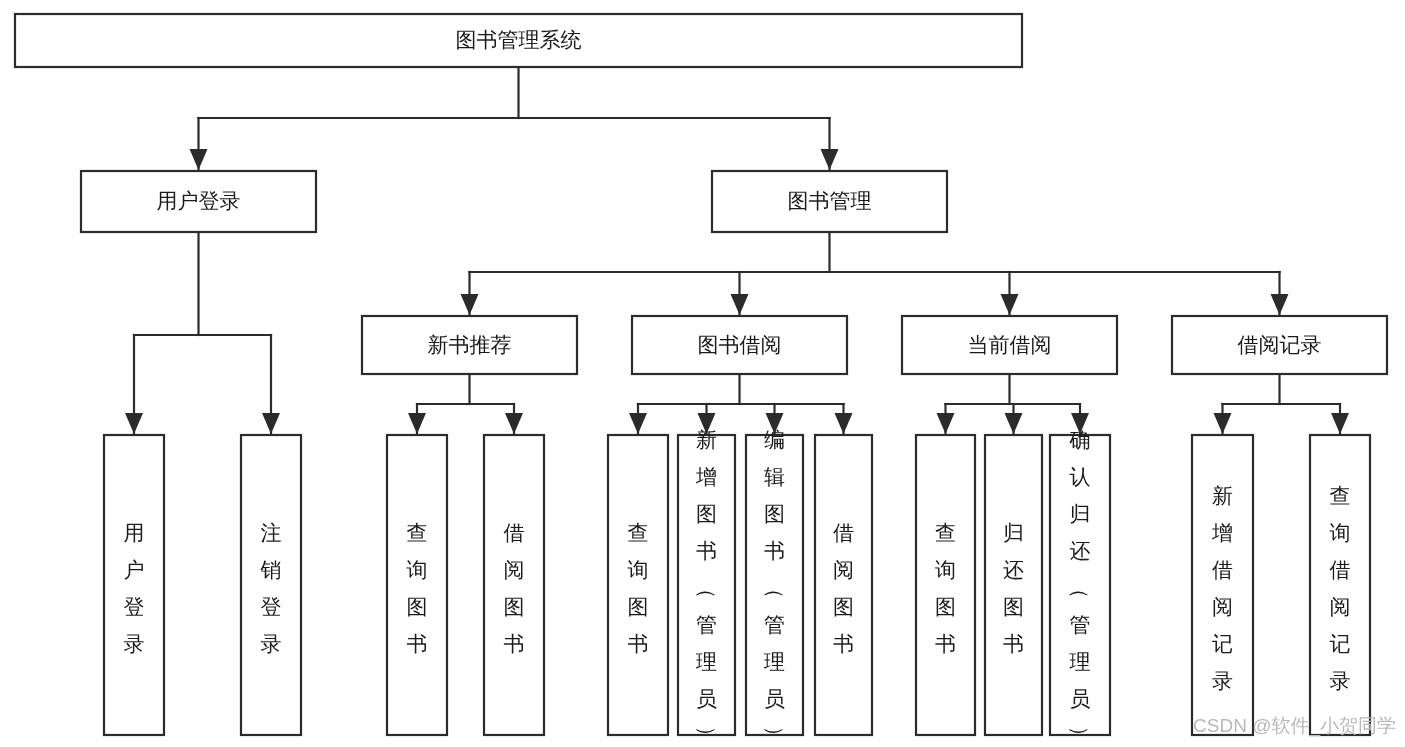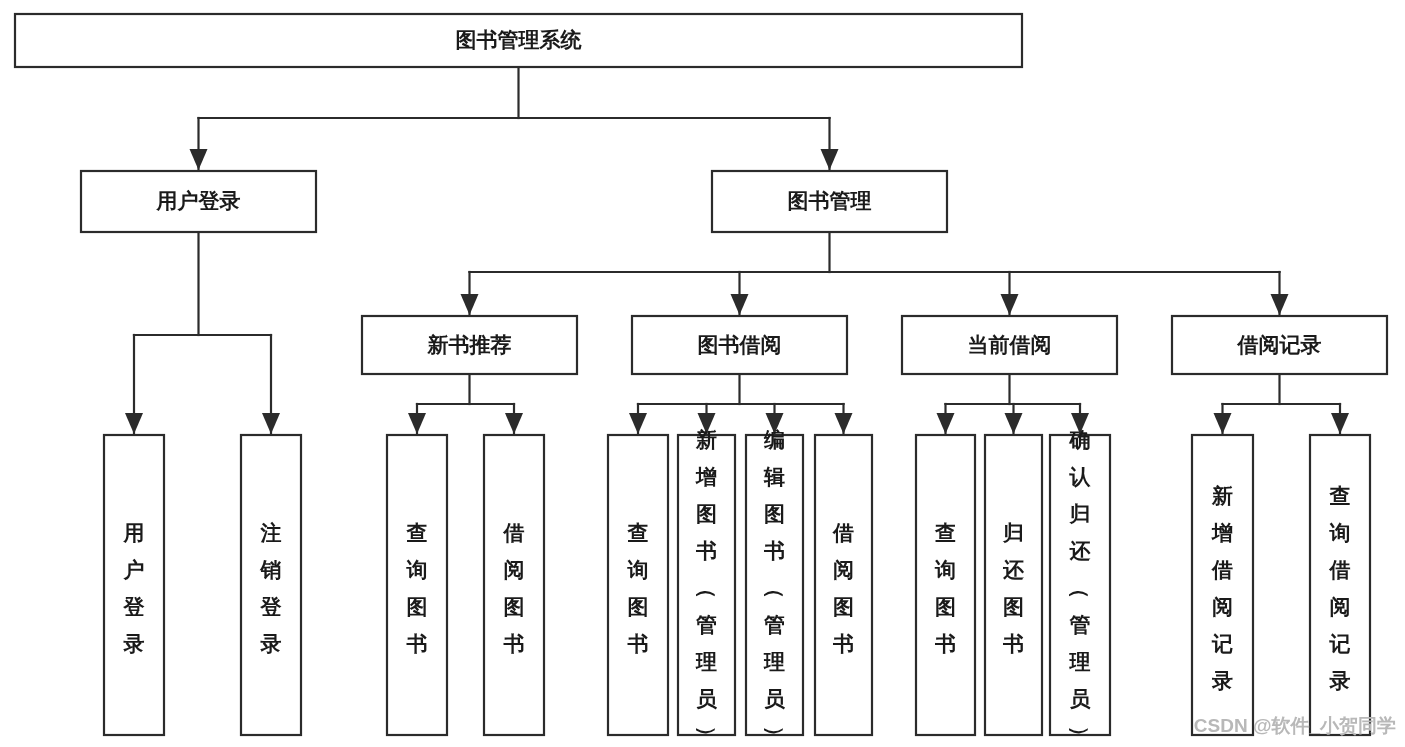--- a/index.html
+++ b/index.html
@@ -12,21 +12,20 @@
     width: 1405px;
     height: 747px;
     font-family: "Liberation Sans", "DejaVu Sans", sans-serif;
     overflow: hidden;
     position: relative;
   }
   #diagram-root {
     position: relative;
     width: 1405px;
     height: 667px;
-    font-weight: bold;
   }
   svg.diagram-canvas {
     position: absolute;
     top: 0;
     left: 0;
     width: 1405px;
     height: 747px;
     display: block;
   }
   .node-box {

